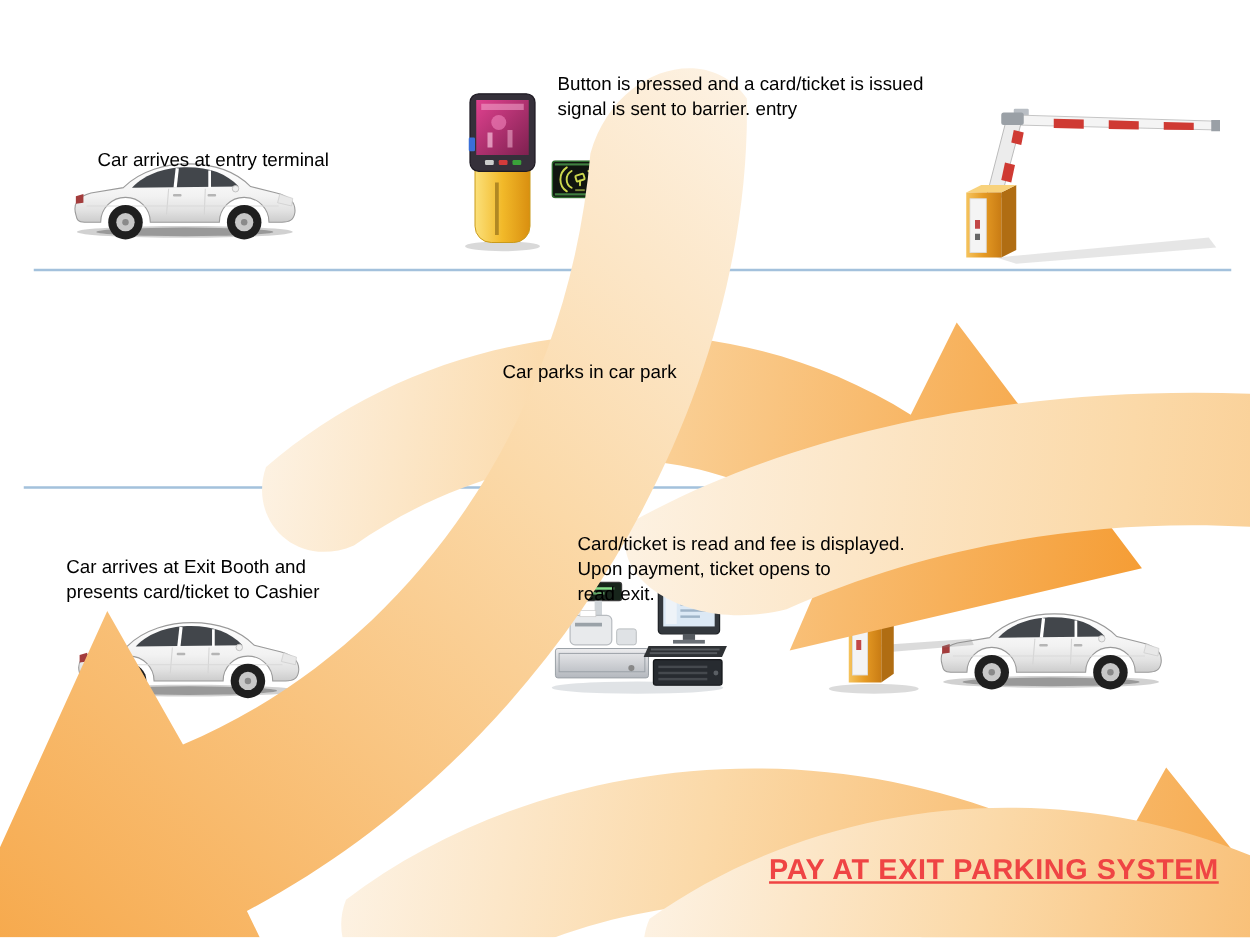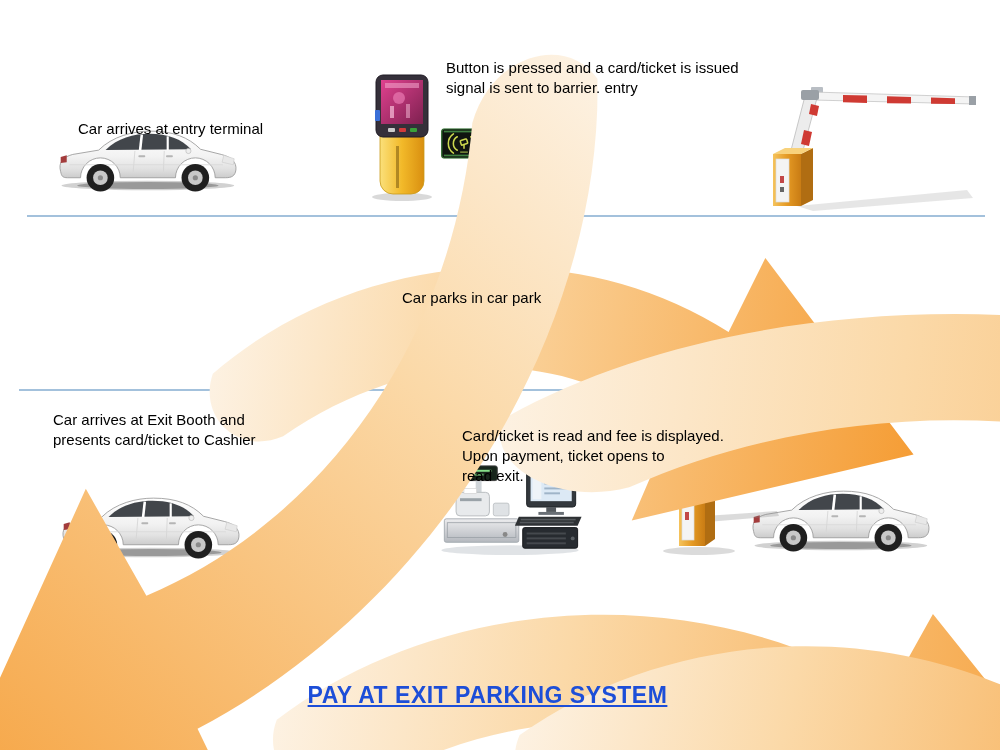--- a/index.html
+++ b/index.html
@@ -1,21 +1,21 @@
 <!DOCTYPE html>
 <html><head>
 <meta charset="utf-8">
 <style>
   html,body{margin:0;padding:0;background:#ffffff;}
   .canvas{position:relative;width:1000px;height:750px;background:#ffffff;overflow:hidden;
           font-family:"Liberation Sans", sans-serif;}
   .abs{position:absolute;}
   .label{position:absolute;color:#000000;font-size:15px;line-height:20px;white-space:nowrap;}
   .divider{position:absolute;height:2px;background:#a3c1dc;}
-  .title{position:absolute;left:0;width:975px;text-align:center;color:#1d4ed8;
+  .title{position:absolute;left:0;width:975px;text-align:right;color:#ef4444;
          font-size:23px;font-weight:bold;text-decoration:underline;letter-spacing:0.5px;}
   svg{display:block;}
   .hiddefs{position:absolute;width:0;height:0;overflow:hidden;}
 </style>
 </head>
 <body>
 
 <div class="canvas">
 
   <svg class="hiddefs" aria-hidden="true">
@@ -215,21 +215,21 @@
 
   <div class="label" style="left:78px;top:75px;margin-top:44px;">Car arrives at entry terminal</div>
 
   <div class="label" style="left:446px;top:58px;">
     <div>Button is pressed and a card/ticket is issued</div>
     <div>signal  is sent to barrier. entry</div>
   </div>
 
   <div class="label" style="left:402px;top:288px;">Car parks in car park</div>
 
-  <div class="label" style="left:53px;top:410px;">
+  <div class="label" style="left:53px;top:444px;">
     <div>Car arrives at Exit Booth and</div>
     <div>presents card/ticket to Cashier</div>
   </div>
 
   <div class="label" style="left:462px;top:426px;">
     <div>Card/ticket is read and fee is displayed.</div>
     <div>Upon payment, ticket opens to</div>
     <div>read exit.</div>
   </div>
 

